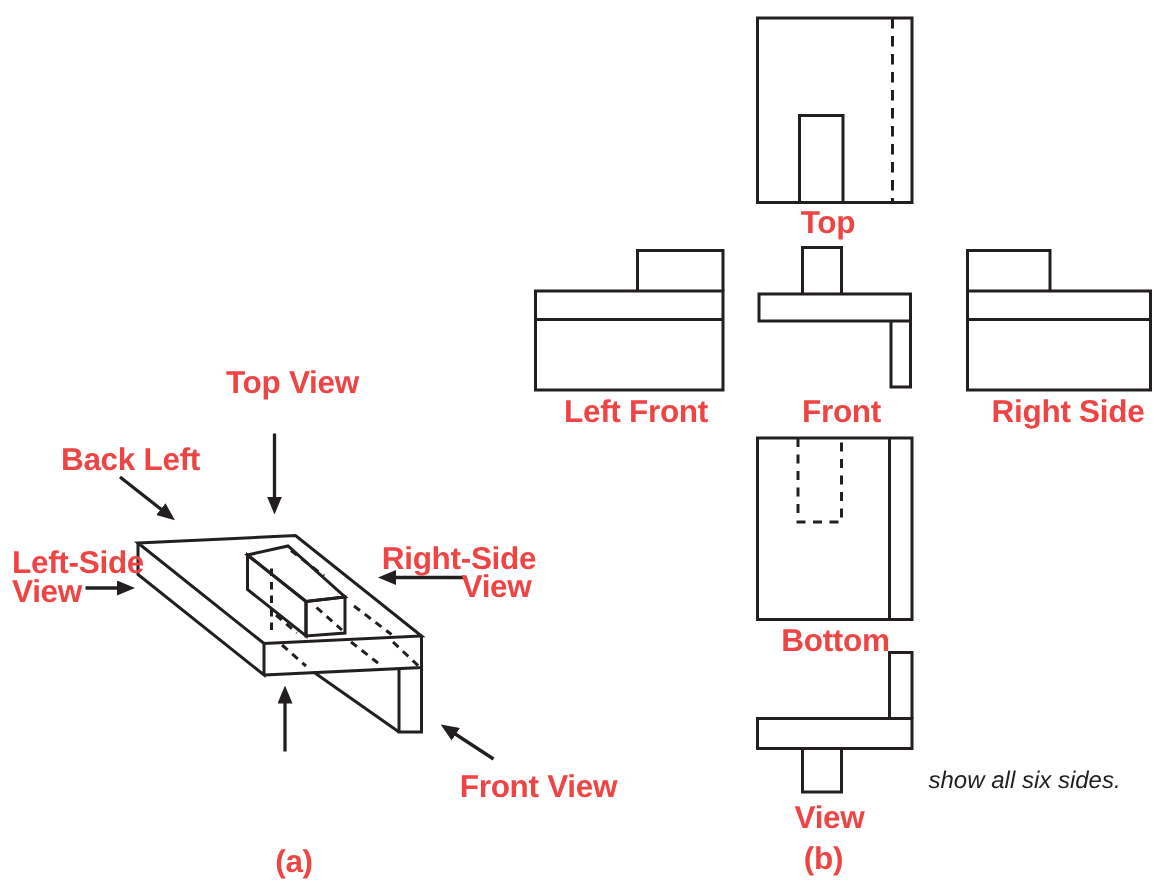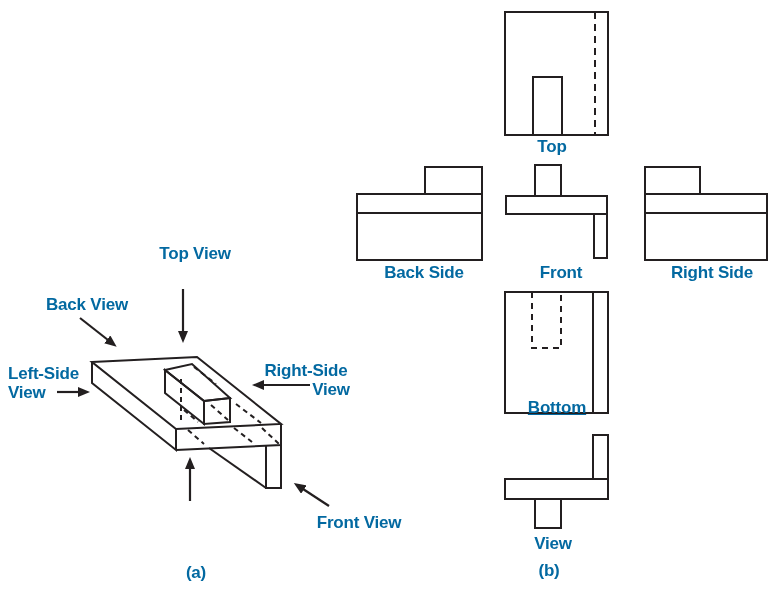--- a/index.html
+++ b/index.html
@@ -7,23 +7,23 @@
     position: relative;
     width: 780px;
     height: 594px;
     background: #ffffff;
     font-family: "Liberation Sans", "DejaVu Sans", sans-serif;
     overflow: hidden;
   }
   svg.linework { position: absolute; left: 0; top: 0; }
   .lbl {
     position: absolute;
-    color: #0369a1;
+    color: #ef4444;
     font-weight: bold;
-    font-size: 17px;
+    font-size: 21px;
     line-height: 1;
     white-space: nowrap;
     letter-spacing: -0.2px;
   }
   .lbl.centered { transform: translateX(-50%); }
   .note {
     position: absolute;
     color: #231f20;
     font-style: italic;
     font-weight: normal;
@@ -119,32 +119,33 @@
 
       <g>
         <rect x="505" y="479" width="103" height="20"></rect>
         <path d="M593 479 V435 H608 V479"></path>
         <path d="M535 499 V528 H561 V499"></path>
       </g>
     </g>
   </svg>
 
   <div class="lbl centered" style="left:195px; top:245px;">Top View</div>
-  <div class="lbl centered" style="left:87px; top:296px;">Back View</div>
+  <div class="lbl centered" style="left:87px; top:296px;">Back Left</div>
   <div class="lbl" style="left:8px; top:365px;">Left-Side</div>
   <div class="lbl" style="left:8px; top:384px;">View</div>
   <div class="lbl centered" style="left:306px; top:362px;">Right-Side</div>
   <div class="lbl centered" style="left:331px; top:381px;">View</div>
   <div class="lbl centered" style="left:347px; top:514px;margin-left:12px;">Front View</div>
   <div class="lbl centered" style="left:196px; top:564px;">(a)</div>
 
   <div class="lbl centered" style="left:552px; top:138px;">Top</div>
-  <div class="lbl centered" style="left:424px; top:264px;">Back Side</div>
+  <div class="lbl centered" style="left:424px; top:264px;">Left Front</div>
   <div class="lbl centered" style="left:561px; top:264px;">Front</div>
   <div class="lbl centered" style="left:712px; top:264px;text-align:right;">Right Side</div>
-  <div class="lbl centered" style="left:557px; top:399px;text-decoration:underline;">Bottom</div>
+  <div class="lbl centered" style="left:557px; top:417px;">Bottom</div>
   <div class="lbl centered" style="left:553px; top:535px;">View</div>
   <div class="lbl centered" style="left:549px; top:562px;">(b)</div>
 
   <div class="note" style="left:619px; top:510px;">
+    <span>show all six sides.</span>
   </div>
 
 </div>
 
 </body></html>

